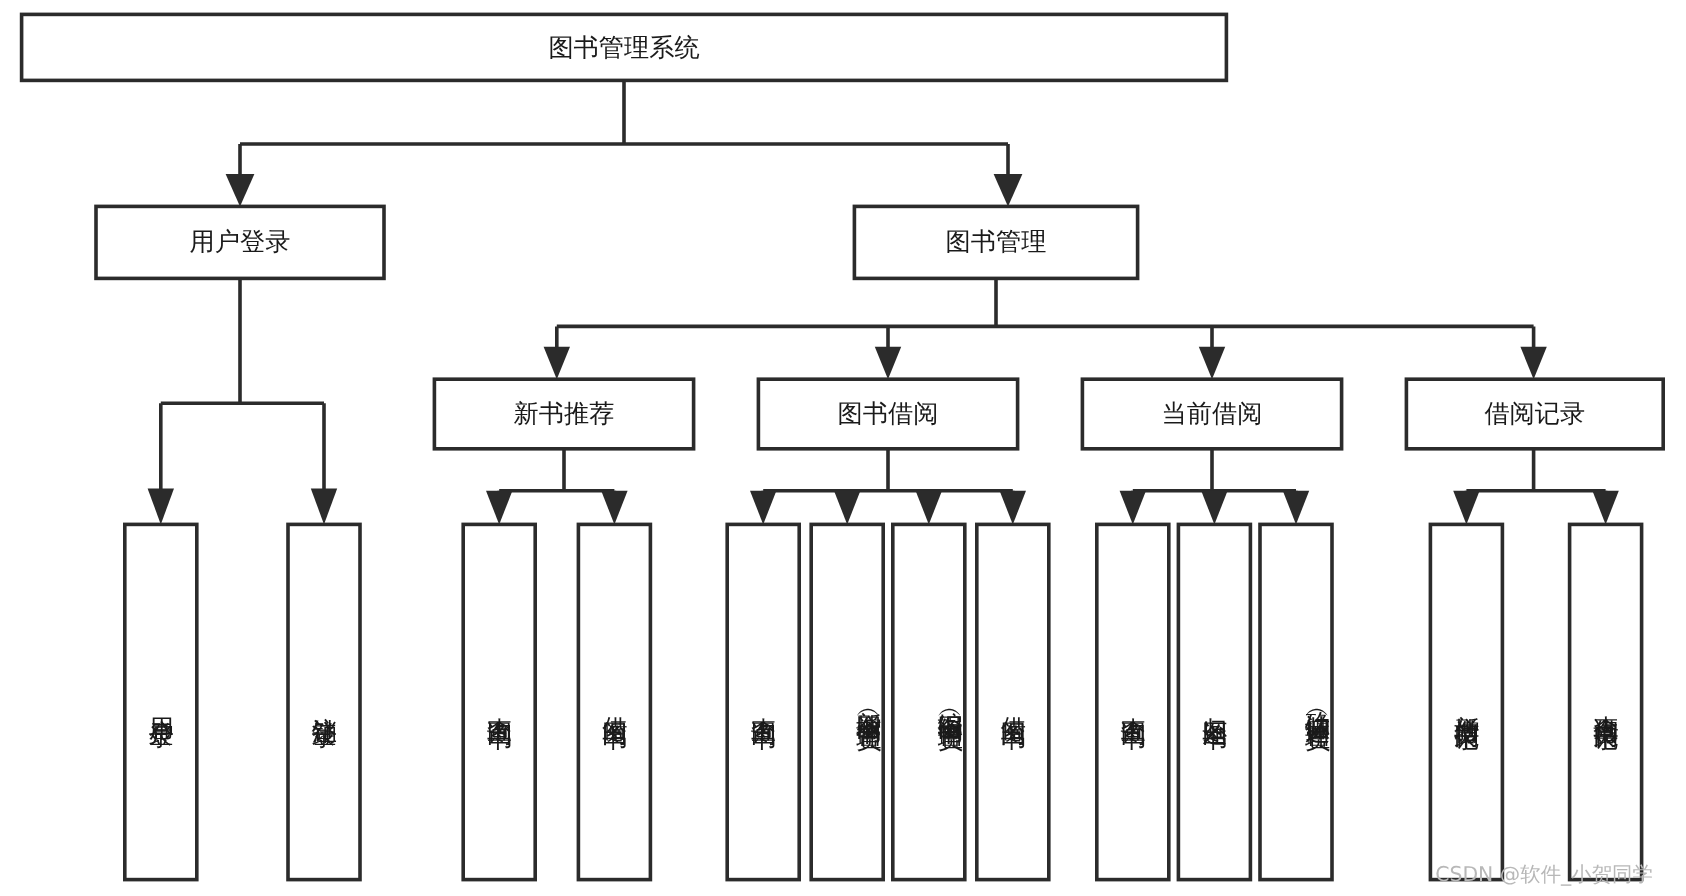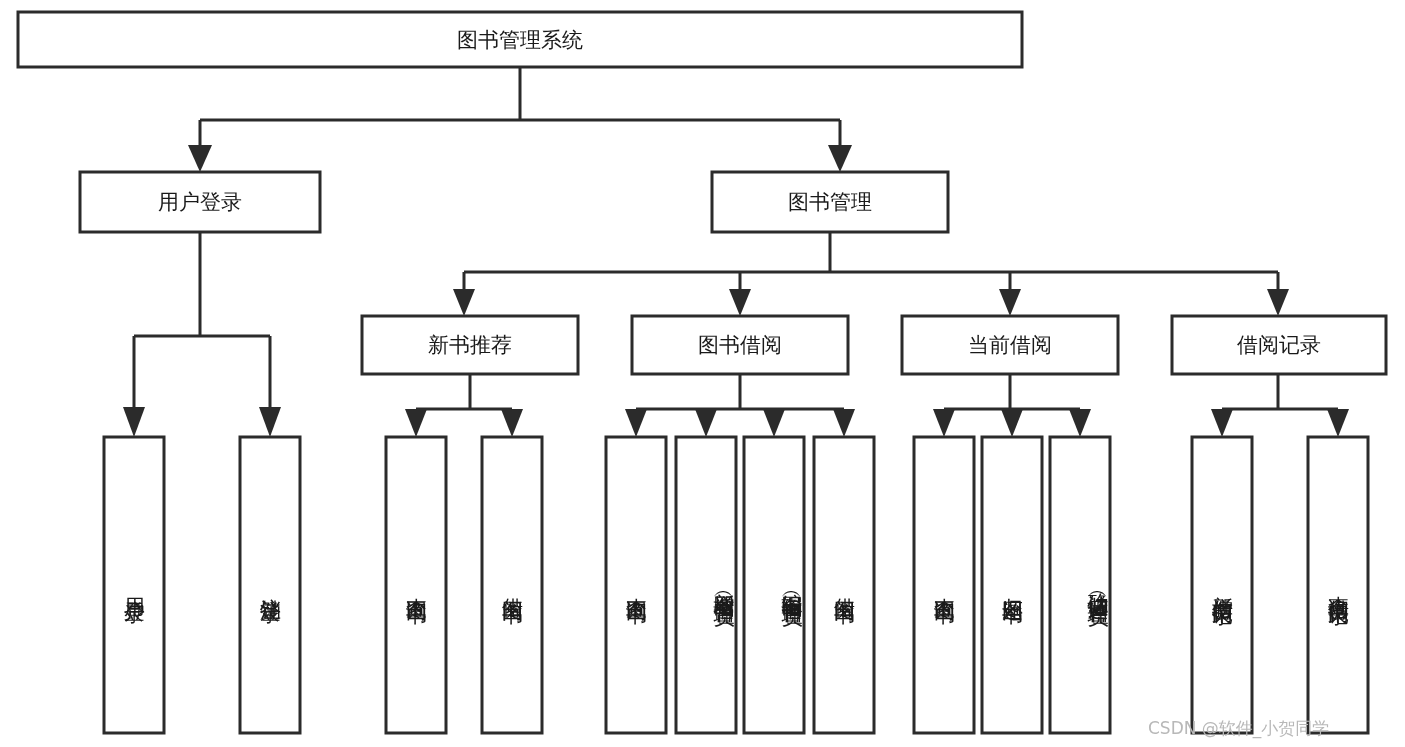--- a/index.html
+++ b/index.html
@@ -171,15 +171,15 @@
   <div class="node-label-v" style="left:606px; top:437px; width:60px; height:296px;">查询图书</div>
   <div class="node-label-v" style="left:676px; top:440px; width:60px; height:290px; align-items:flex-start;">新增图书（管理员）</div>
   <div class="node-label-v" style="left:744px; top:440px; width:60px; height:290px; align-items:flex-start;">编辑图书（管理员）</div>
   <div class="node-label-v" style="left:814px; top:437px; width:60px; height:296px;">借阅图书</div>
   <div class="node-label-v" style="left:914px; top:437px; width:60px; height:296px;">查询图书</div>
   <div class="node-label-v" style="left:982px; top:437px; width:60px; height:296px;">归还图书</div>
   <div class="node-label-v" style="left:1050px; top:440px; width:60px; height:290px; align-items:flex-start;">确认归还（管理员）</div>
   <div class="node-label-v" style="left:1192px; top:437px; width:60px; height:296px;">新增借阅记录</div>
   <div class="node-label-v" style="left:1308px; top:437px; width:60px; height:296px;">查询借阅记录</div>
 
-  <div class="watermark" style="left:1148px; top:717px;text-align:center;">CSDN @软件_小贺同学</div>
+  <div class="watermark" style="left:1196px; top:717px;text-align:center;">CSDN @软件_小贺同学</div>
 
 </div>
 
 </body></html>

